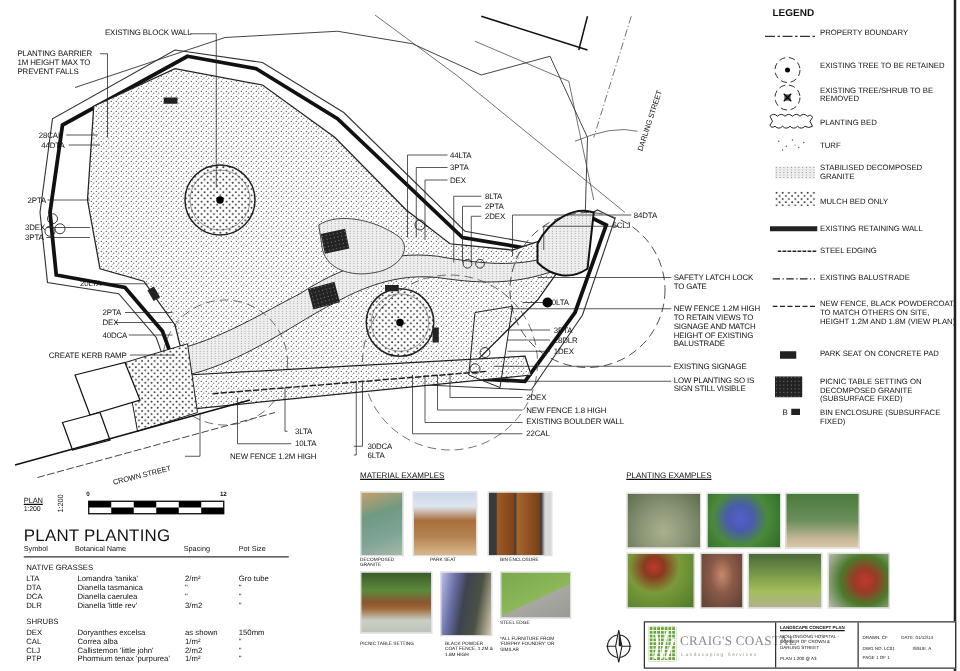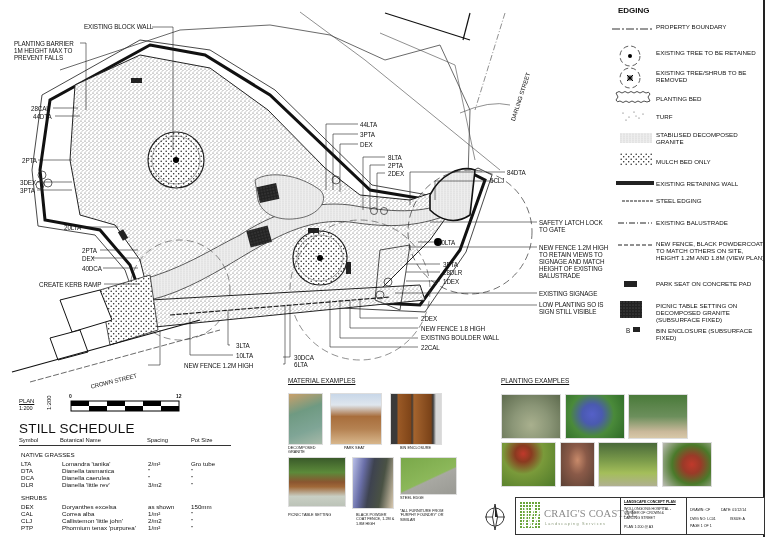--- a/index.html
+++ b/index.html
@@ -202,21 +202,21 @@
     <rect x="1" y="2" width="18" height="5" fill="#000"></rect>
       <rect x="19" y="7" width="18" height="5" fill="#000"></rect>
     <rect x="37" y="2" width="18" height="5" fill="#000"></rect>
       <rect x="55" y="7" width="18" height="5" fill="#000"></rect>
     <rect x="73" y="2" width="18" height="5" fill="#000"></rect>
       <rect x="91" y="7" width="18" height="5" fill="#000"></rect>
   </svg>
 </div>
 
 <div>
-  <div class="ps-title">STILL SCHEDULE</div>
+  <div class="ps-title">PLANT PLANTING</div>
   <span class="ps-head" style="left:19px">Symbol</span>
   <span class="ps-head" style="left:60px">Botanical Name</span>
   <span class="ps-head" style="left:147px">Spacing</span>
   <span class="ps-head" style="left:191px">Pot Size</span>
   <div class="ps-rule"></div>
 
   <span class="ps-cell" style="left:21px;top:451px">NATIVE GRASSES</span>
   <div>
     <span class="ps-cell" style="left:21px;top:460px">LTA</span>
     <span class="ps-cell" style="left:62px;top:460px">Lomandra 'tanika'</span>
@@ -297,21 +297,21 @@
   <div class="photo" style="left:501px;top:394px;width:58px;height:43px;background:radial-gradient(ellipse at 50% 70%,#a9b08e 0%,#8b9677 45%,#5e6b4e 100%)"></div>
   <div class="photo" style="left:565px;top:394px;width:58px;height:43px;background:radial-gradient(circle at 45% 45%,#5560c8 0%,#4a5ab0 25%,#4a8a3a 55%,#2f6a28 100%)"></div>
   <div class="photo" style="left:628px;top:394px;width:58px;height:43px;background:linear-gradient(180deg,#4a7a3a 0%,#6c8f5c 50%,#c9b89a 85%,#d8c8a8 100%)"></div>
   <div class="photo" style="left:501px;top:442px;width:53px;height:43px;background:radial-gradient(circle at 40% 25%,#c0392b 0%,#8a3a20 18%,#7a9a3a 45%,#4f7a2a 100%)"></div>
   <div class="photo" style="left:560px;top:442px;width:33px;height:43px;background:radial-gradient(ellipse at 50% 40%,#c88a6a 0%,#8a5a48 40%,#5a4034 100%)"></div>
   <div class="photo" style="left:598px;top:442px;width:58px;height:43px;background:linear-gradient(180deg,#4a6a3a 0%,#7a9a4a 40%,#a4be5a 70%,#b0b090 100%)"></div>
   <div class="photo" style="left:662px;top:442px;width:48px;height:43px;background:radial-gradient(circle at 60% 50%,#c0392b 0%,#9a3a28 25%,#4a7a2a 55%,#bcbcb4 100%)"></div>
 </div>
 
 <div>
-  <div class="legend-title">EDGING</div>
+  <div class="legend-title">LEGEND</div>
 
   <svg class="abs" style="left:612px;top:24px" width="40" height="10">
       <line x1="0" y1="5" x2="40" y2="5" stroke="#333" stroke-width="1" stroke-dasharray="8 2 2 2"></line>
     </svg>
   <span class="leg-item" style="top:23px">PROPERTY BOUNDARY</span>
 
   <svg class="abs" style="left:617px;top:44px" width="26" height="24">
       <circle cx="13" cy="12" r="10" fill="none" stroke="#333" stroke-width="0.8" stroke-dasharray="5 3"></circle>
       <circle cx="13" cy="12" r="2" fill="#000"></circle>
     </svg>

